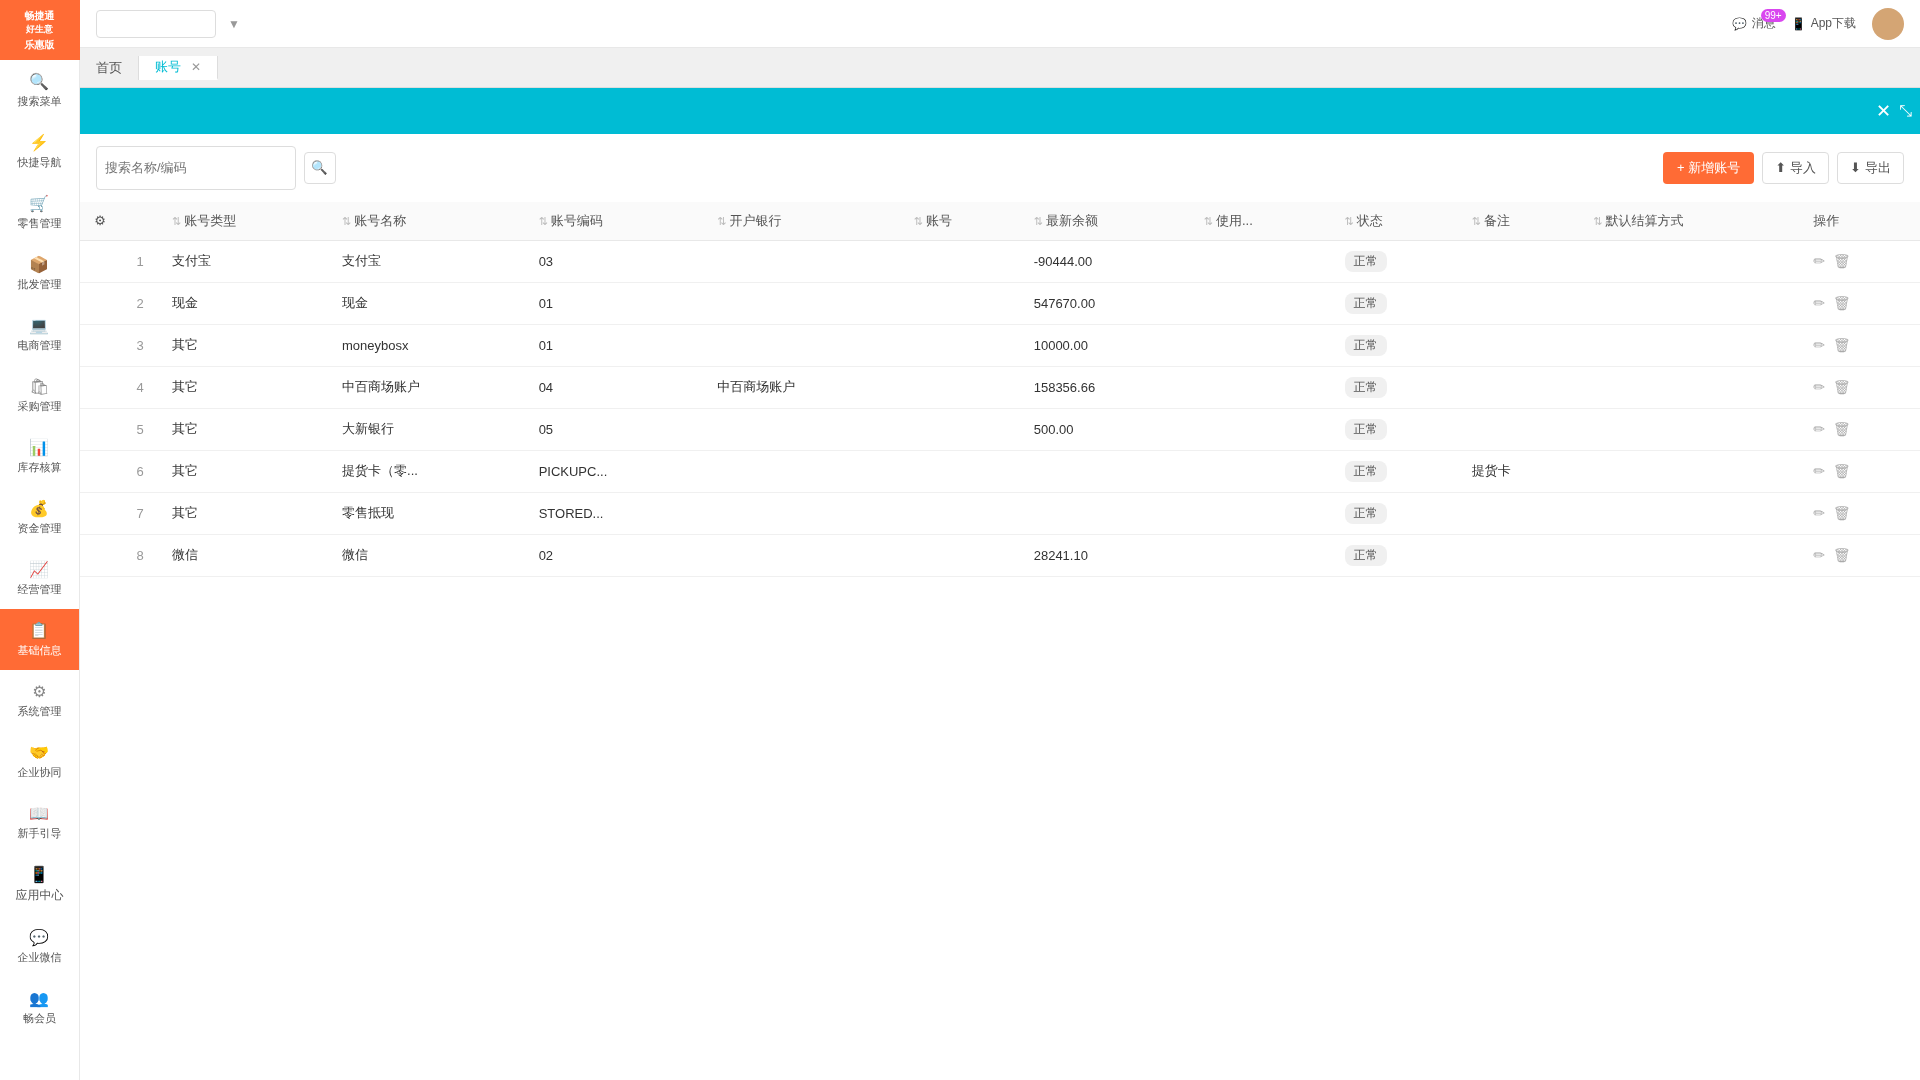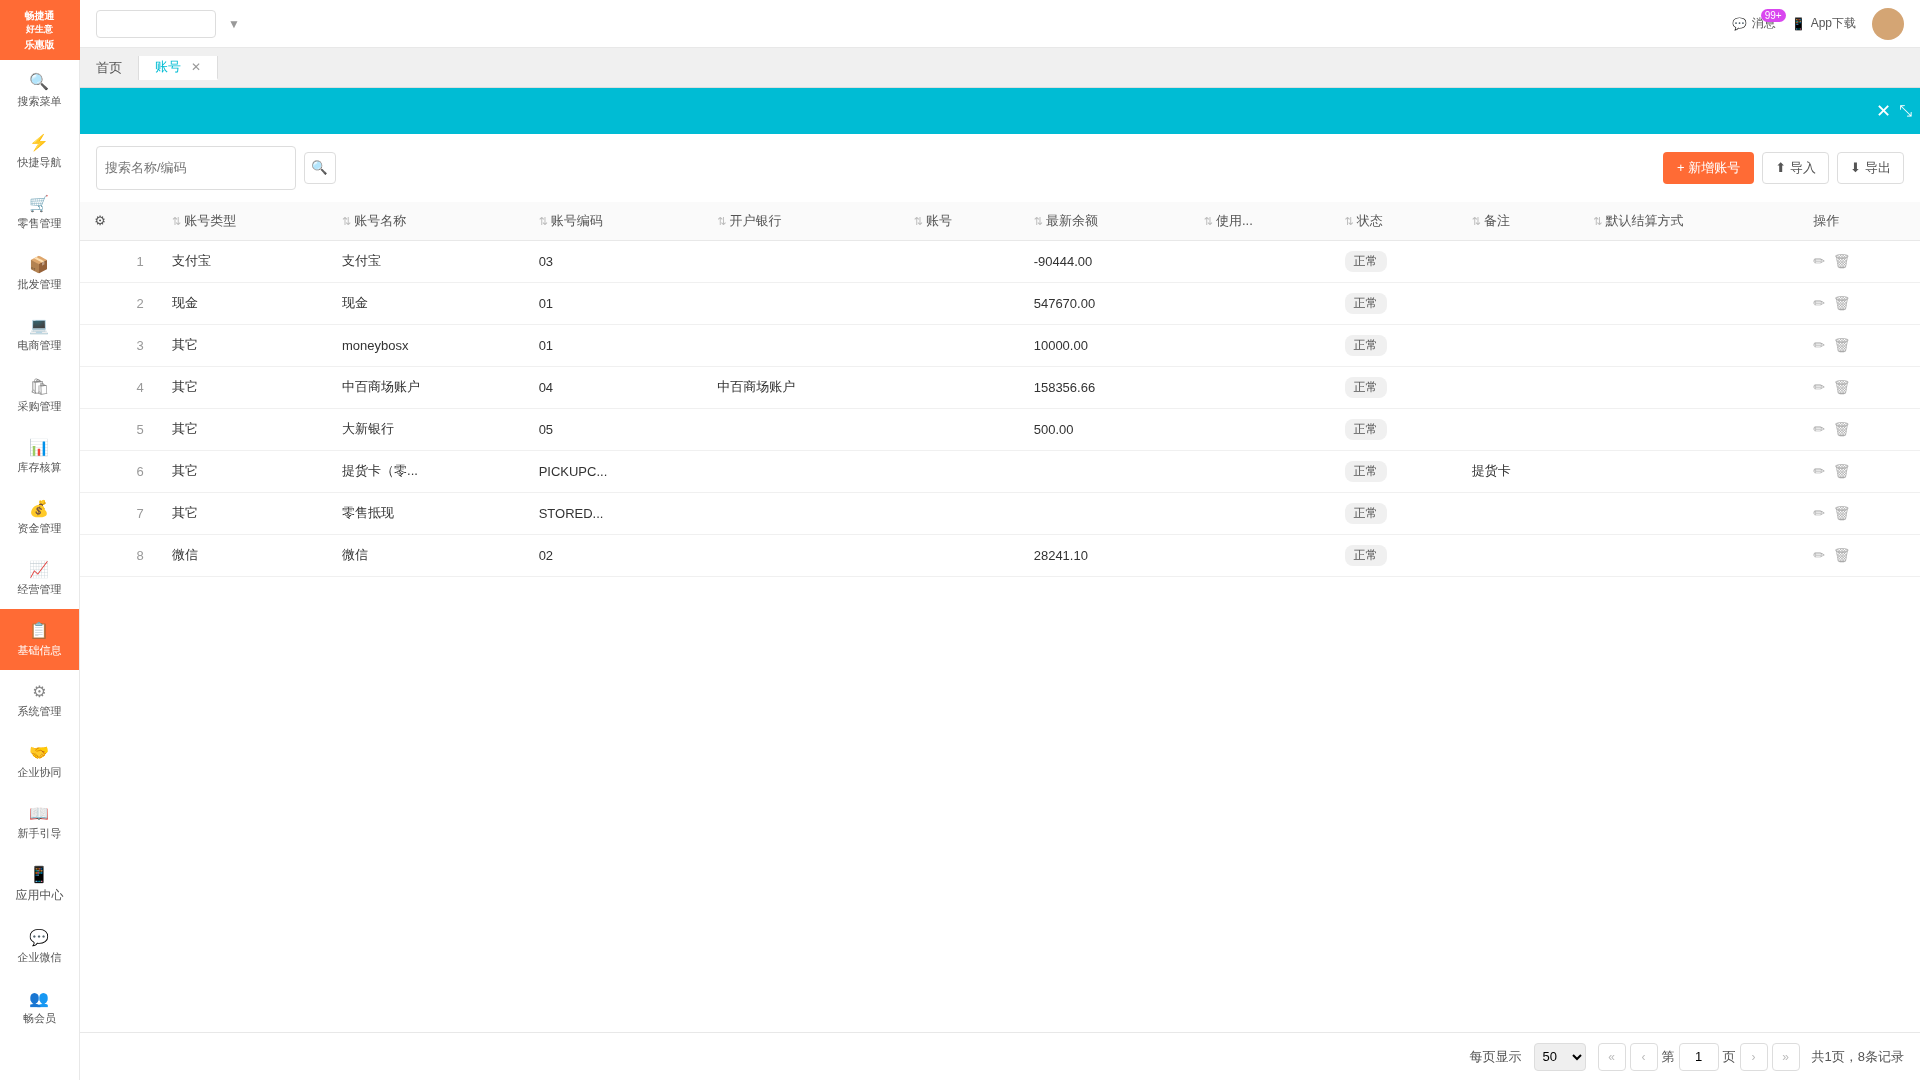--- a/index.html
+++ b/index.html
@@ -702,32 +702,15 @@
       <div class="op-icons">
         <span class="op-icon">✏</span>
         <span class="op-icon">🗑</span>
       </div>
     </td>
   </tr>
             </tbody>
         </table>
       </div>
 
-      <div class="pagination-bar">
-        <span class="per-page-label">每页显示</span>
-        <select class="per-page-select">
-          <option>50</option>
-          <option>100</option>
-        </select>
-        <div class="page-nav">
-          <button class="page-nav-btn disabled">«</button>
-          <button class="page-nav-btn disabled">‹</button>
-          <span class="page-label">第</span>
-          <input class="page-input" type="text" value="1" style="">
-          <span class="page-label">页</span>
-          <button class="page-nav-btn disabled">›</button>
-          <button class="page-nav-btn disabled">»</button>
-        </div>
-        <span class="page-info">共1页，8条记录</span>
-      </div>
     </div>
   </div>
 </div>
 
 </body></html>

